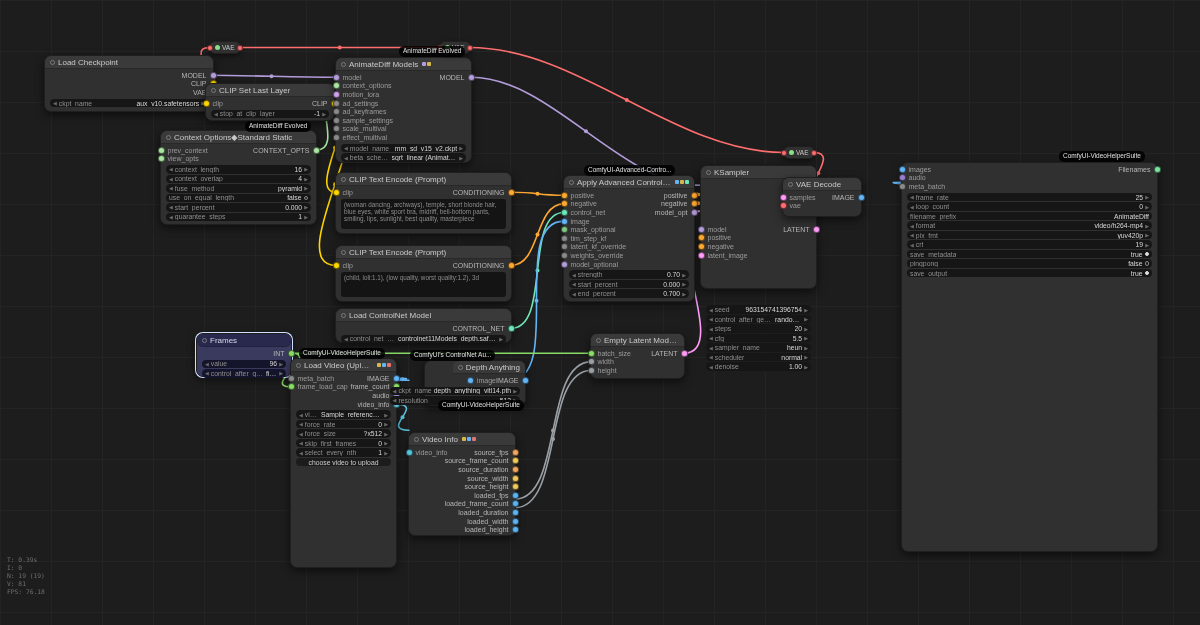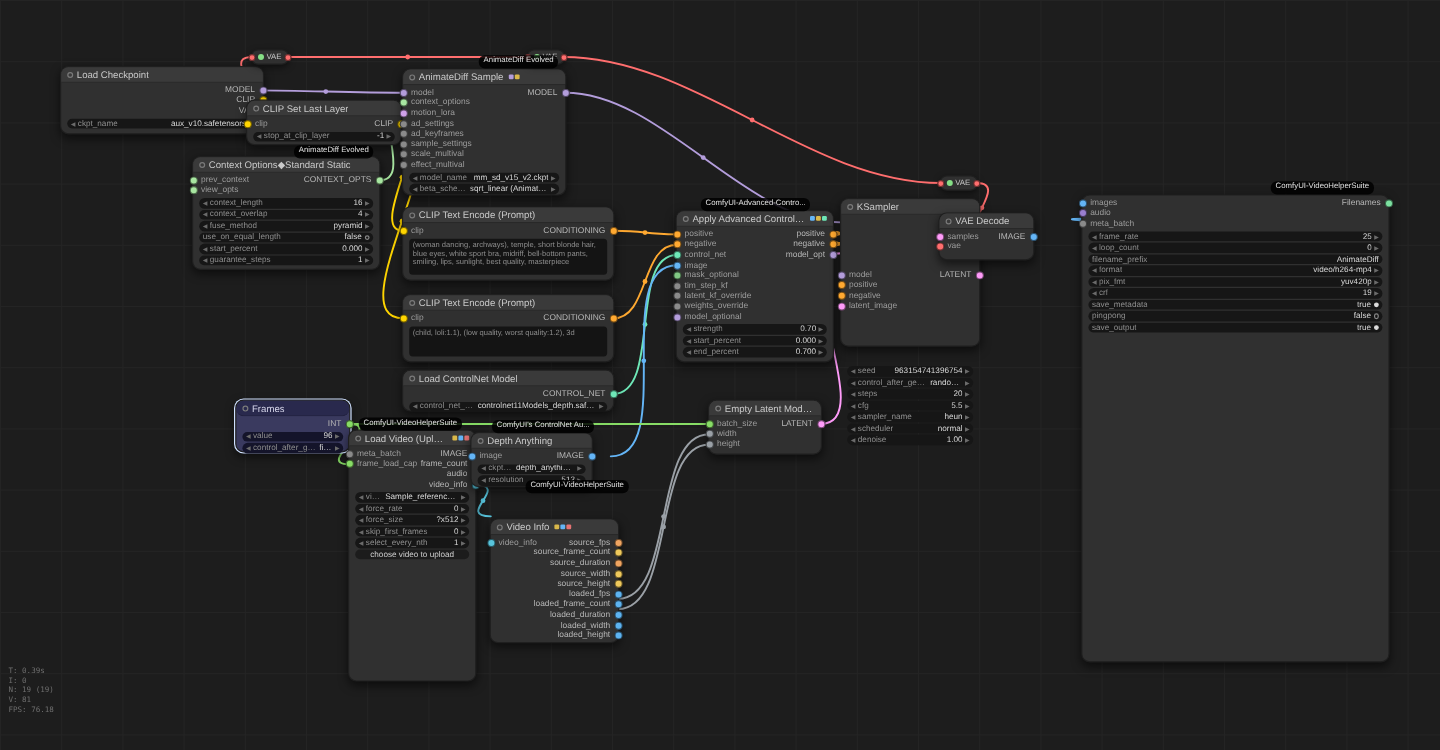--- a/index.html
+++ b/index.html
@@ -102,21 +102,21 @@
       <path d="M 291 353.296875 C 321 353.296875, 261 386.890625, 291 386.890625" stroke="#88DD66" stroke-width="1.6" fill="none" stroke-linecap="round"></path>
       <circle cx="291" cy="370.09375" r="2" fill="#88DD66"></circle>
       <path d="M 291 353.296875 C 396 353.296875, 486 353.296875, 591 353.296875" stroke="#88DD66" stroke-width="1.6" fill="none" stroke-linecap="round"></path>
       <circle cx="441" cy="353.296875" r="2" fill="#88DD66"></circle>
       <path d="M 515 499.046875 C 563.0046875 499.046875, 542.9953125 361.890625, 591 361.890625" stroke="#9AA0A6" stroke-width="1.6" fill="none" stroke-linecap="round"></path>
       <circle cx="553" cy="430.46875" r="2" fill="#9AA0A6"></circle>
       <path d="M 515 507.640625 C 563.0046875 507.640625, 542.9953125 370.484375, 591 370.484375" stroke="#9AA0A6" stroke-width="1.6" fill="none" stroke-linecap="round"></path>
       <circle cx="553" cy="439.0625" r="2" fill="#9AA0A6"></circle>
     </svg>
   <div id="nodes-layer">
-      <div class="node" style="left: 50px; top: 55px; width: 170px; height: 57px;">
+      <div class="node" style="left: 44px; top: 55px; width: 170px; height: 57px;">
         <div class="hd">
           <span class="tgl"></span>
           <span class="ttl">Load Checkpoint</span>
         </div>
         <div class="rows">
           <div class="srow">
             <span class="sout">
               <span>MODEL</span>
               <span class="dot" style="background: rgb(179, 157, 219);"></span>
             </span>
@@ -229,21 +229,21 @@
             <span class="lbl">guarantee_steps</span>
             <span class="val">1</span>
             <span class="arr">▶</span>
           </div>
         </div>
         <div class="filler"></div>
       </div>
       <div class="node" style="left: 335px; top: 57px; width: 137px; height: 106px;">
         <div class="hd">
           <span class="tgl"></span>
-          <span class="ttl">AnimateDiff Sample</span>
+          <span class="ttl">AnimateDiff Models</span>
           <span class="icons">
             <i style="background: rgb(179, 157, 219);"></i>
             <i style="background: rgb(217, 184, 74);"></i>
           </span>
         </div>
         <div class="rows">
           <div class="srow">
             <span class="sin">
               <span class="dot" style="background: rgb(179, 157, 219);"></span>
               <span>model</span>
@@ -758,21 +758,21 @@
           <div class="wdg">
             <span class="arr">◀</span>
             <span class="lbl">select_every_nth</span>
             <span class="val">1</span>
             <span class="arr">▶</span>
           </div>
           <div class="wdg btn">choose video to upload</div>
         </div>
         <div class="filler"></div>
       </div>
-      <div class="node" style="left: 392px; top: 360px; width: 102px; height: 46px;">
+      <div class="node" style="left: 424px; top: 360px; width: 102px; height: 46px; align-items: flex-end;">
         <div class="hd">
           <span class="tgl"></span>
           <span class="ttl">Depth Anything</span>
         </div>
         <div class="rows">
           <div class="srow">
             <span class="sin">
               <span class="dot" style="background: rgb(100, 181, 246);"></span>
               <span>image</span>
             </span>

